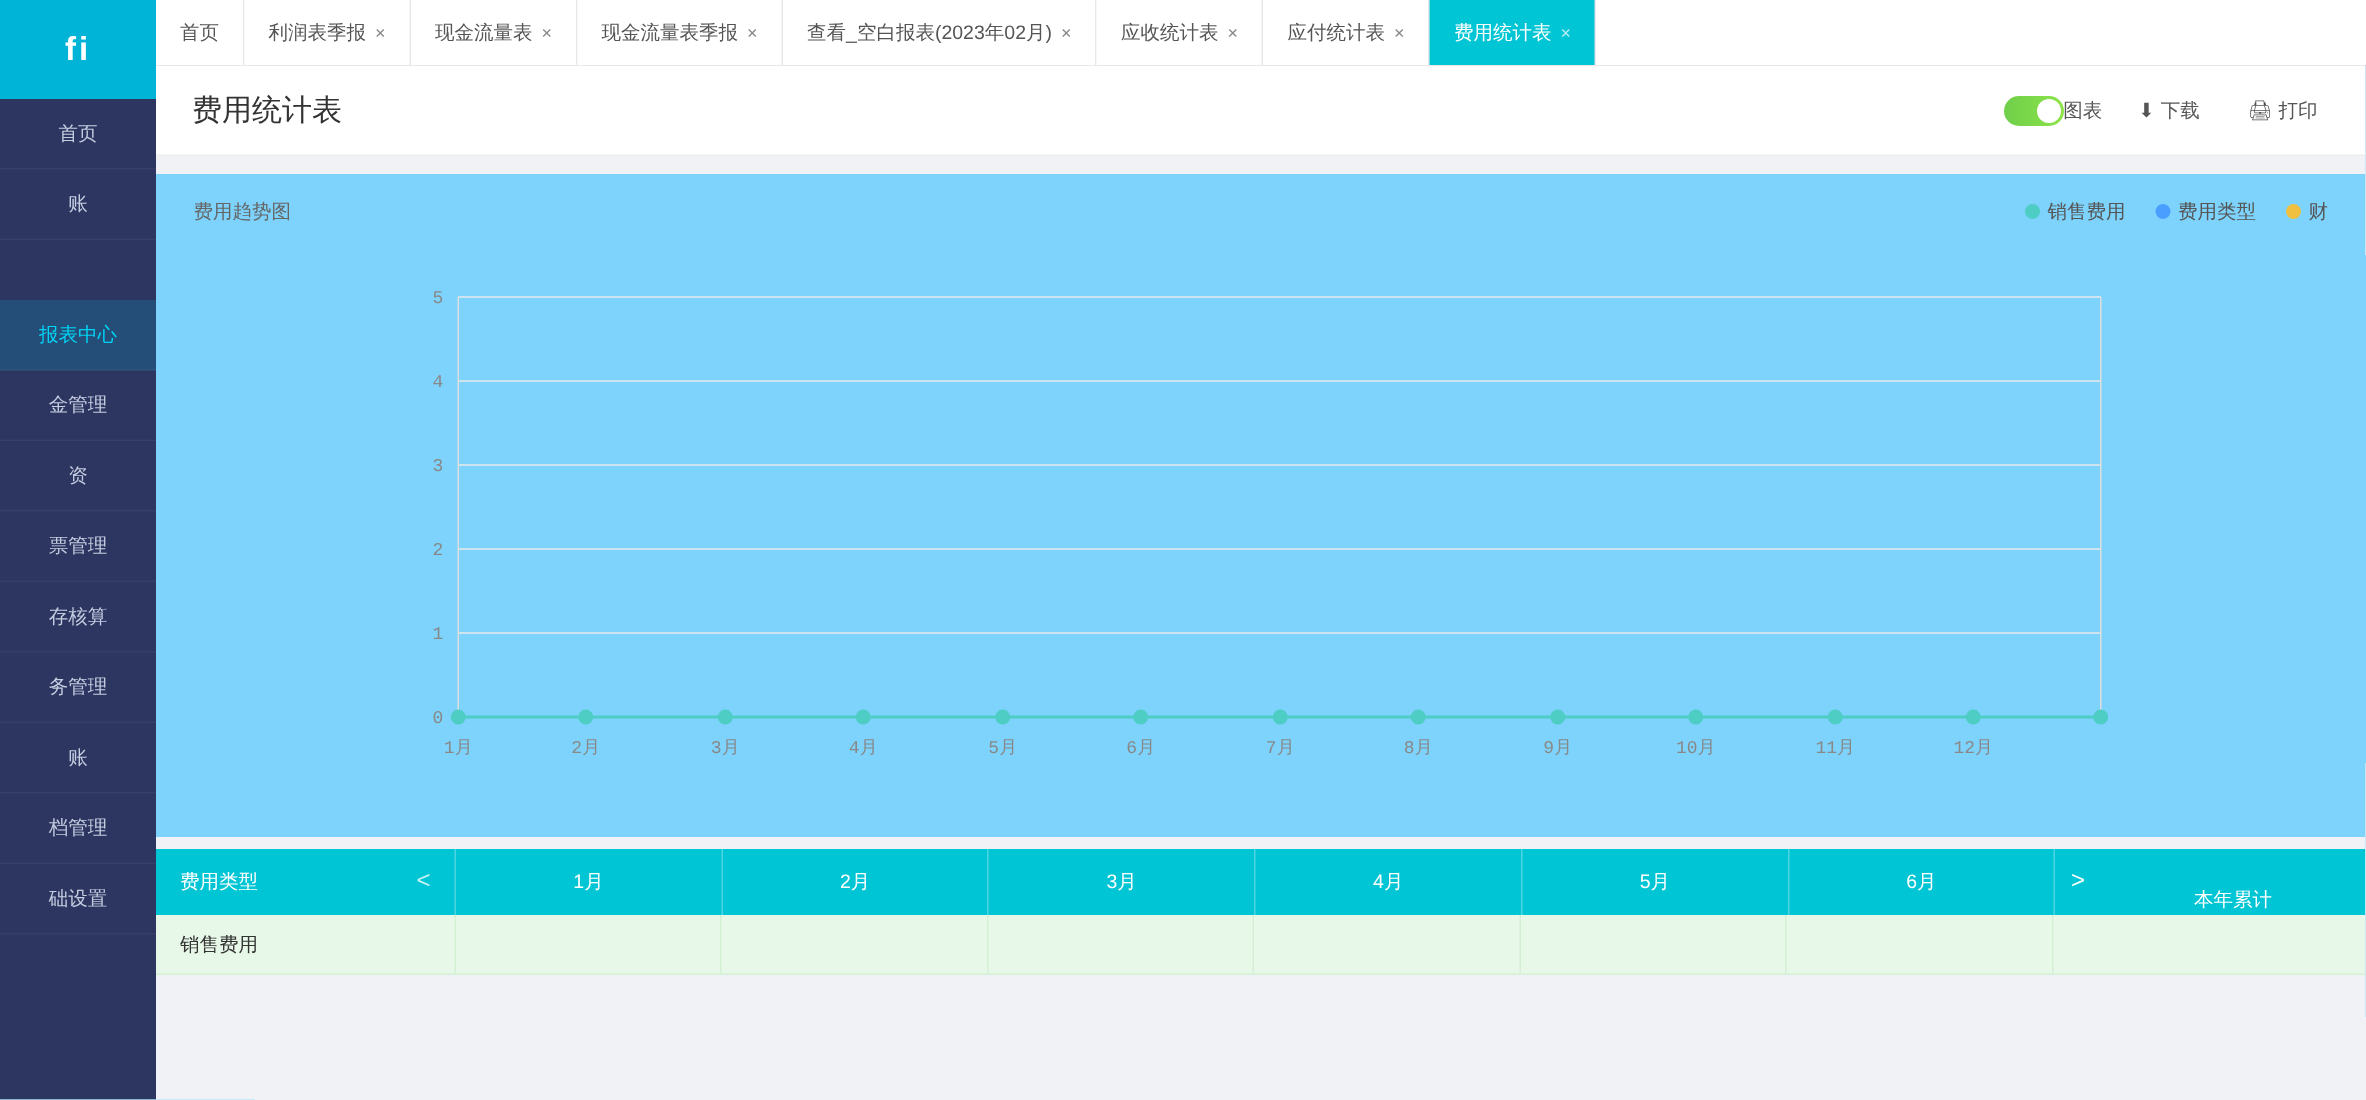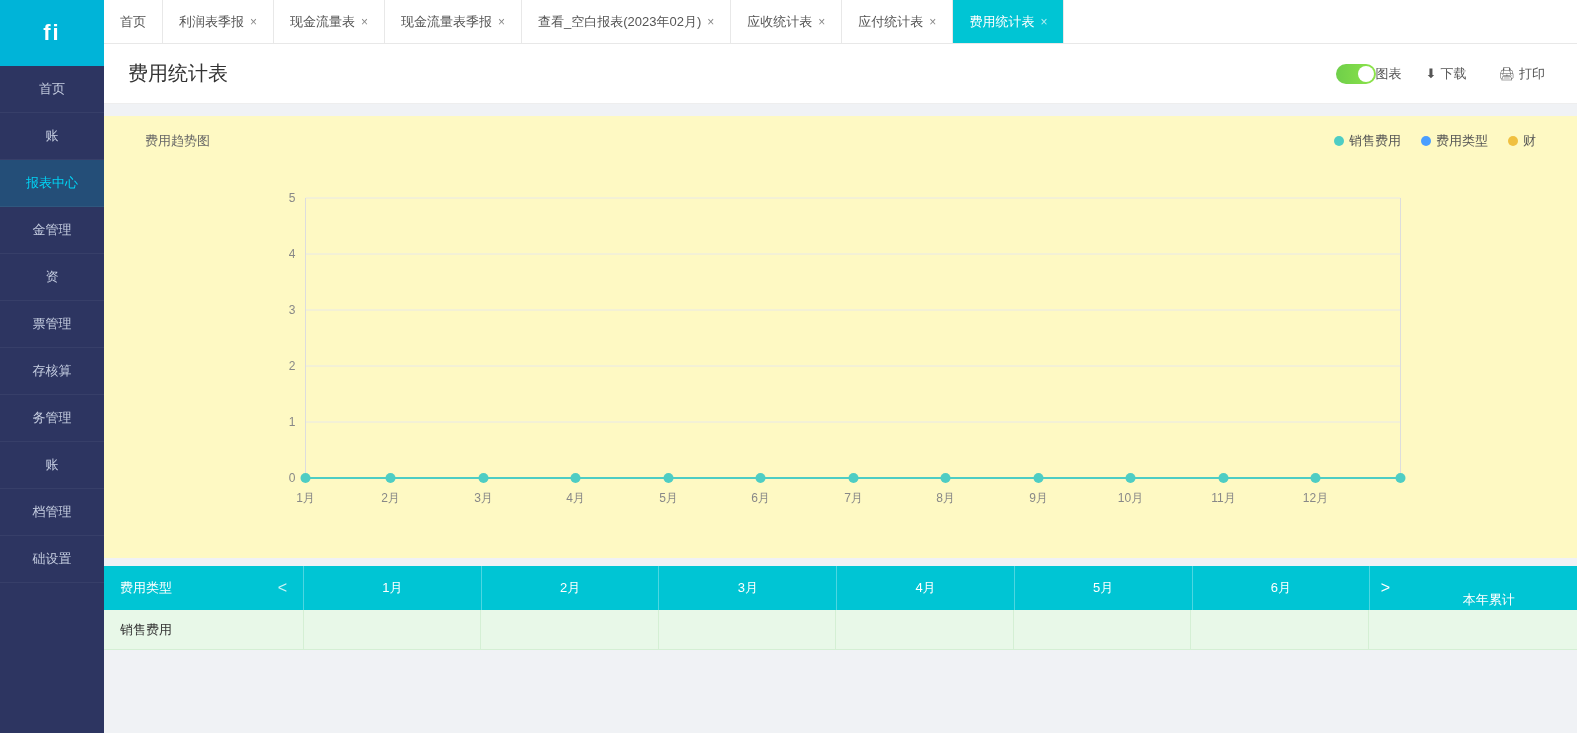--- a/index.html
+++ b/index.html
@@ -27,21 +27,21 @@
       letter-spacing: 2px;
     }
     .sidebar-item {
       padding: 14px 0;
       text-align: center;
       font-size: 13px;
       cursor: pointer;
       color: #c5cde0;
       border-bottom: 1px solid rgba(255,255,255,0.05);
     }
-    .sidebar-item.active { background: rgba(0,180,216,0.2); color: #00d4f5; }
+    .sidebar-item.active { background: rgba(0,180,216,0.2); color: #00d4f5; margin-top: 40px; }
 
     
     .main {
       flex: 1;
       display: flex;
       flex-direction: column;
       overflow: hidden;
       background: #f0f2f5;
     }
 
@@ -137,23 +137,24 @@
       gap: 4px;
       font-size: 13px;
       color: #555;
       cursor: pointer;
       padding: 4px 8px;
       border-radius: 4px;
     }
 
     
     .chart-section {
-      background: #fef9c3;
+      background: #7dd3fc;
       margin: 12px 0 0 0;
-      padding: 16px 41px;
+      padding: 16px 25px;
+      font-family: Liberation Mono, monospace;
     }
     .chart-header {
       display: flex;
       align-items: center;
       justify-content: space-between;
       margin-bottom: 12px;
     }
     .chart-title {
       font-size: 13px;
       color: #666;

